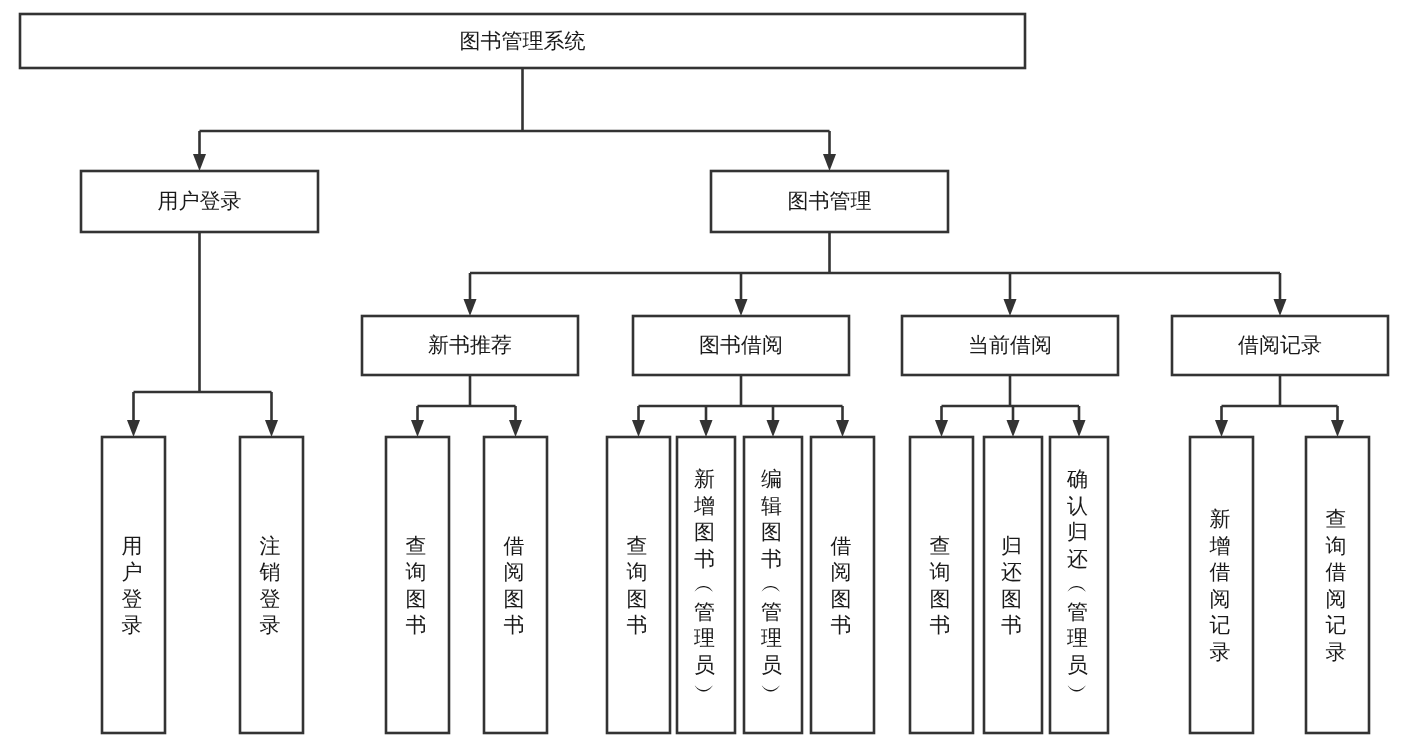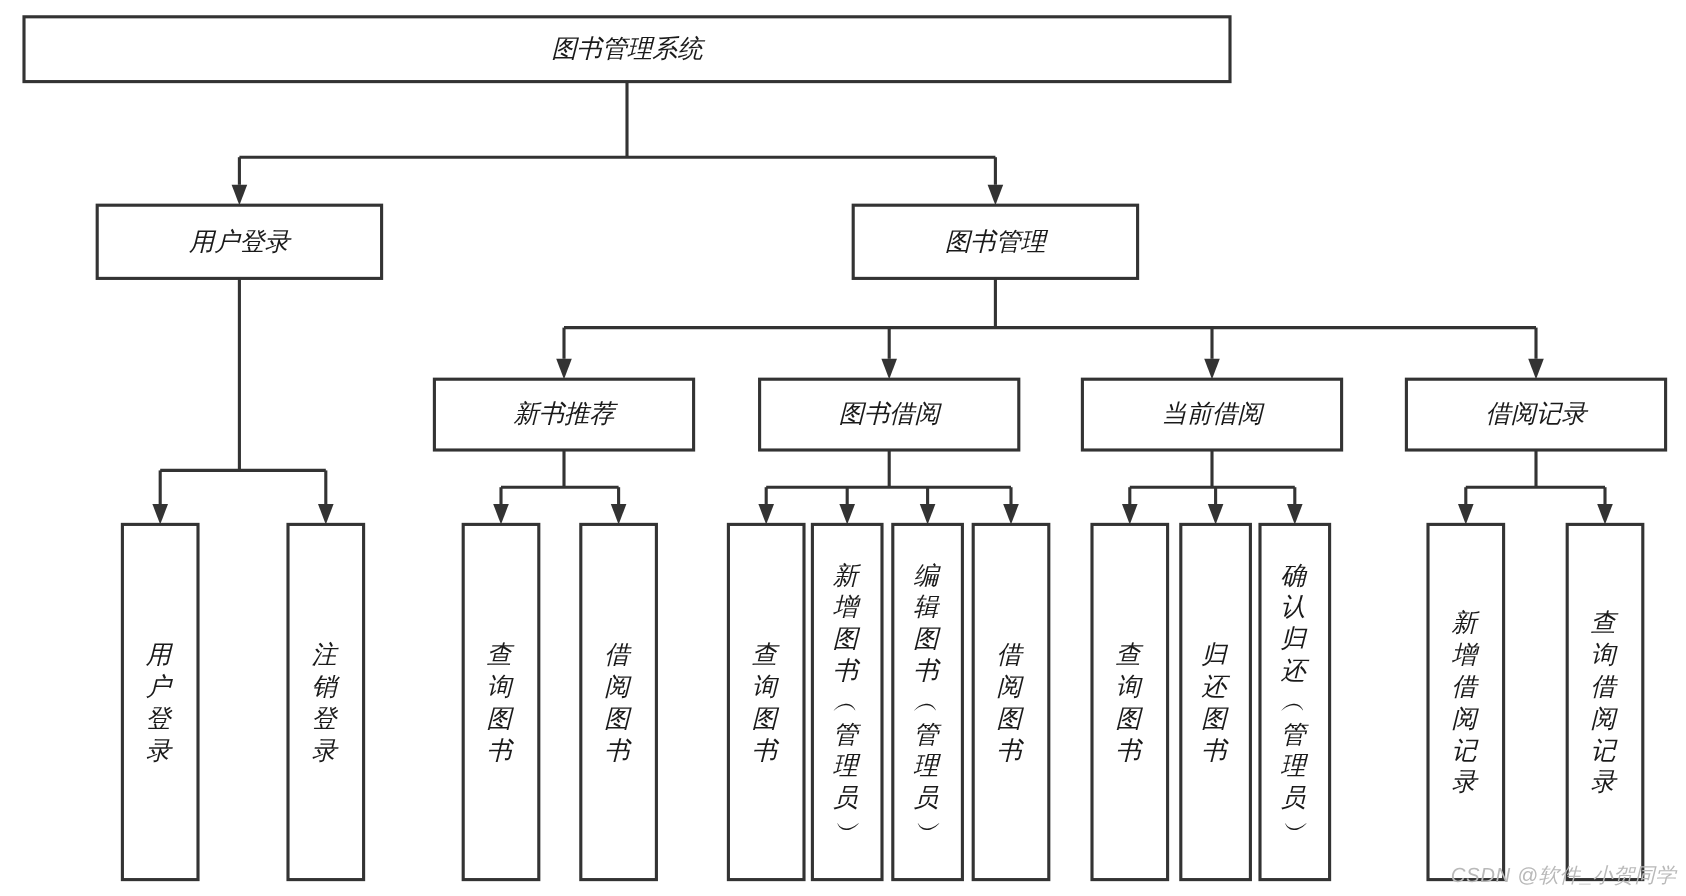--- a/index.html
+++ b/index.html
@@ -2,21 +2,21 @@
 <html><head>
 <meta charset="utf-8">
 <title>图书管理系统 功能结构图</title>
 <style>
   html,body{margin:0;padding:0;background:#ffffff;}
   body{
     width:1405px;height:747px;overflow:hidden;
     font-family:"Liberation Sans","DejaVu Sans",sans-serif;
     color:#1a1a1a;
   }
-  #canvas{position:relative;width:1405px;height:747px;font-style:italic;}
+  #canvas{position:relative;width:1405px;height:747px;}
   svg.diagram{position:absolute;left:0;top:0;width:1405px;height:747px;}
   .box{
     fill:#ffffff;stroke:#333333;stroke-width:2.6;
   }
   .conn{stroke:#333333;stroke-width:2.6;fill:none;stroke-linecap:butt;}
   .arrowhead{fill:#333333;stroke:none;}
   .lbl{
     font-family:"Liberation Sans","DejaVu Sans",sans-serif;
     font-size:21px;fill:#1a1a1a;
     dominant-baseline:middle;text-anchor:middle;
@@ -170,14 +170,13 @@
         <g>
           <rect class="box" x="1190" y="437" width="63" height="296"></rect>
           <text class="lbl-v" x="1221.5" y="526.17"><tspan x="1221.5" dy="0">新</tspan><tspan x="1221.5" dy="26.5">增</tspan><tspan x="1221.5" dy="26.5">借</tspan><tspan x="1221.5" dy="26.5">阅</tspan><tspan x="1221.5" dy="26.5">记</tspan><tspan x="1221.5" dy="26.5">录</tspan></text>
         </g>
         <g>
           <rect class="box" x="1306" y="437" width="63" height="296"></rect>
           <text class="lbl-v" x="1337.5" y="526.17"><tspan x="1337.5" dy="0">查</tspan><tspan x="1337.5" dy="26.5">询</tspan><tspan x="1337.5" dy="26.5">借</tspan><tspan x="1337.5" dy="26.5">阅</tspan><tspan x="1337.5" dy="26.5">记</tspan><tspan x="1337.5" dy="26.5">录</tspan></text>
         </g>
       </g>
   </svg>
-  <div class="watermark">CSDN @软件_小贺同学</div>
 </div>
 
 </body></html>

